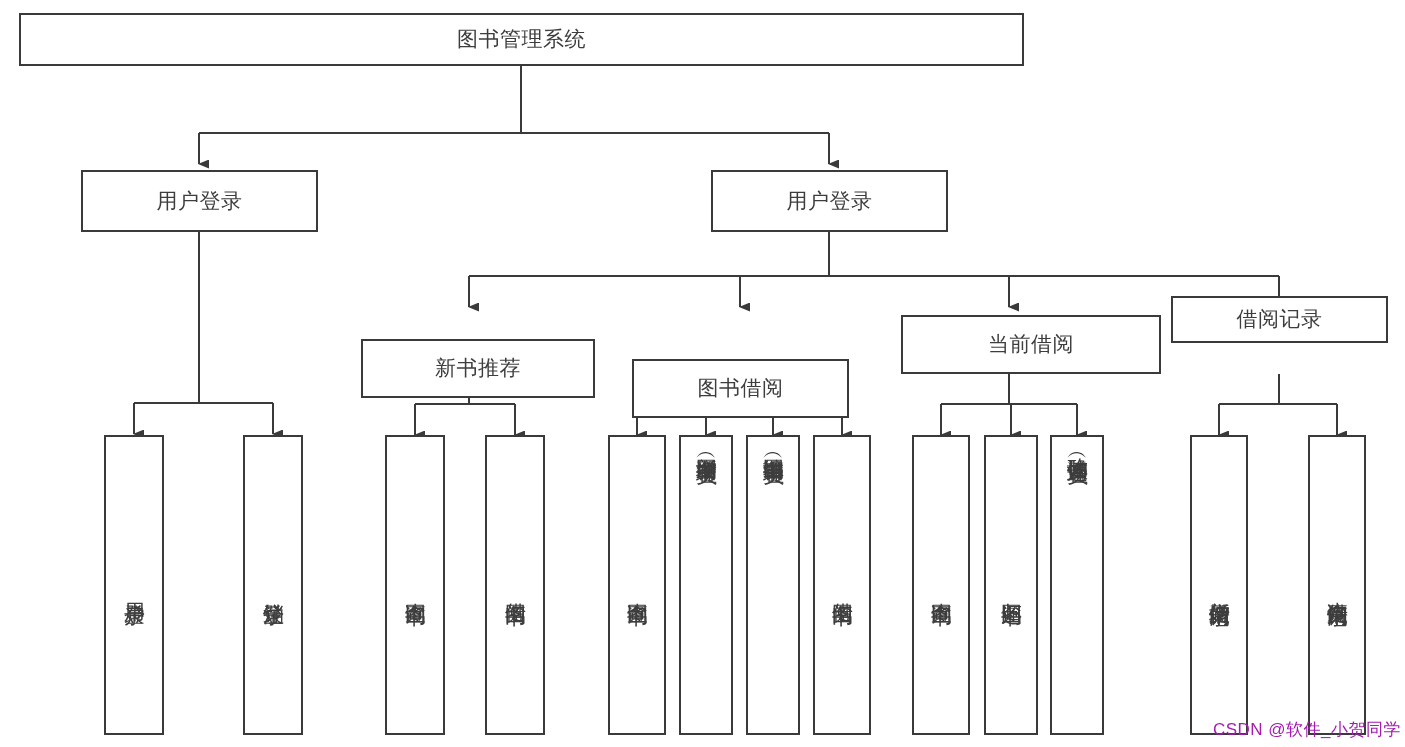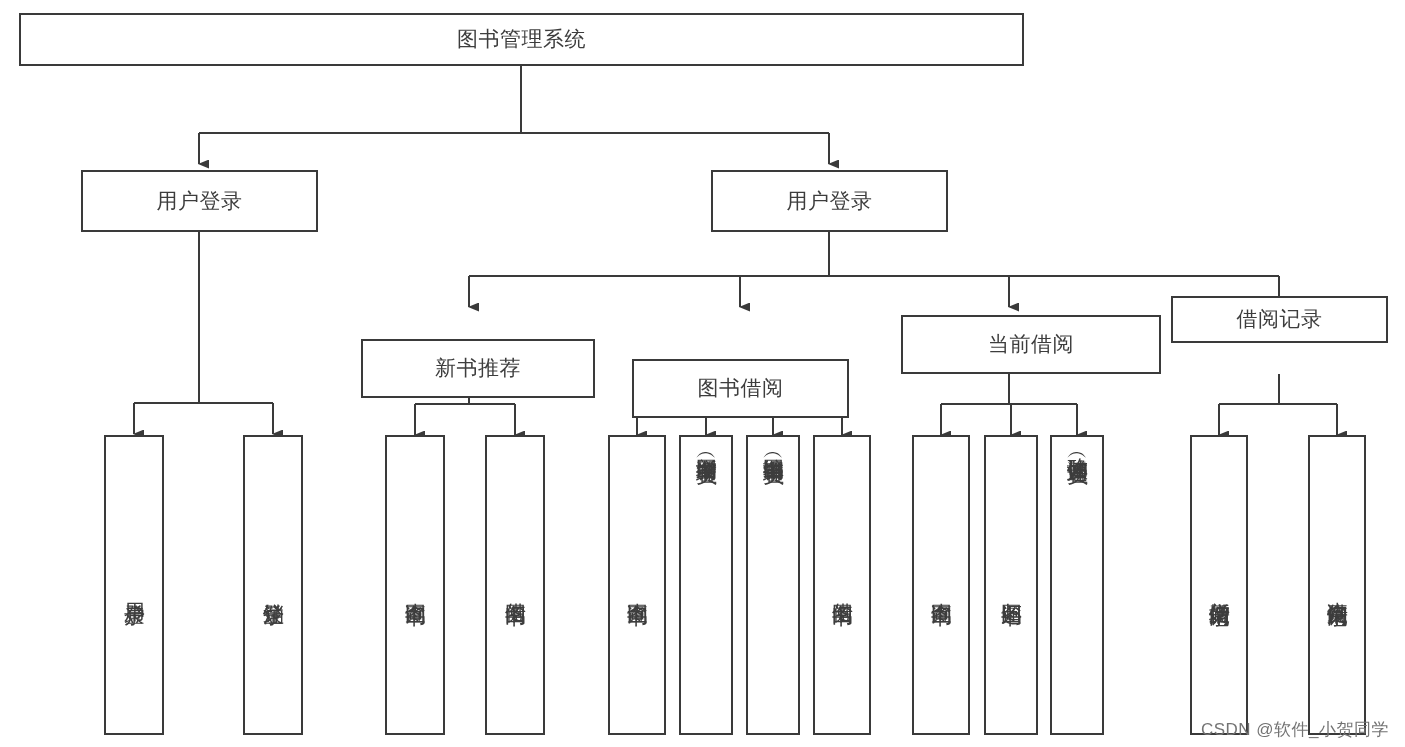--- a/index.html
+++ b/index.html
@@ -59,24 +59,24 @@
   }
   .node.leaf.mid .lbl {
     align-self: center;
   }
   .node.leaf.toptext {
     align-items: flex-start;
     padding-top: 4px;
   }
   .watermark {
     position: absolute;
-    right: 16px;
+    right: 4px;
     bottom: 6px;
     font-size: 17px;
-    color: #737373;
+    color: #a21caf;
     letter-spacing: 0.5px;
     white-space: nowrap;
     font-family: "Liberation Sans", "DejaVu Sans", sans-serif;
   }
 </style>
 </head>
 <body>
 
 <div id="canvas">
 

